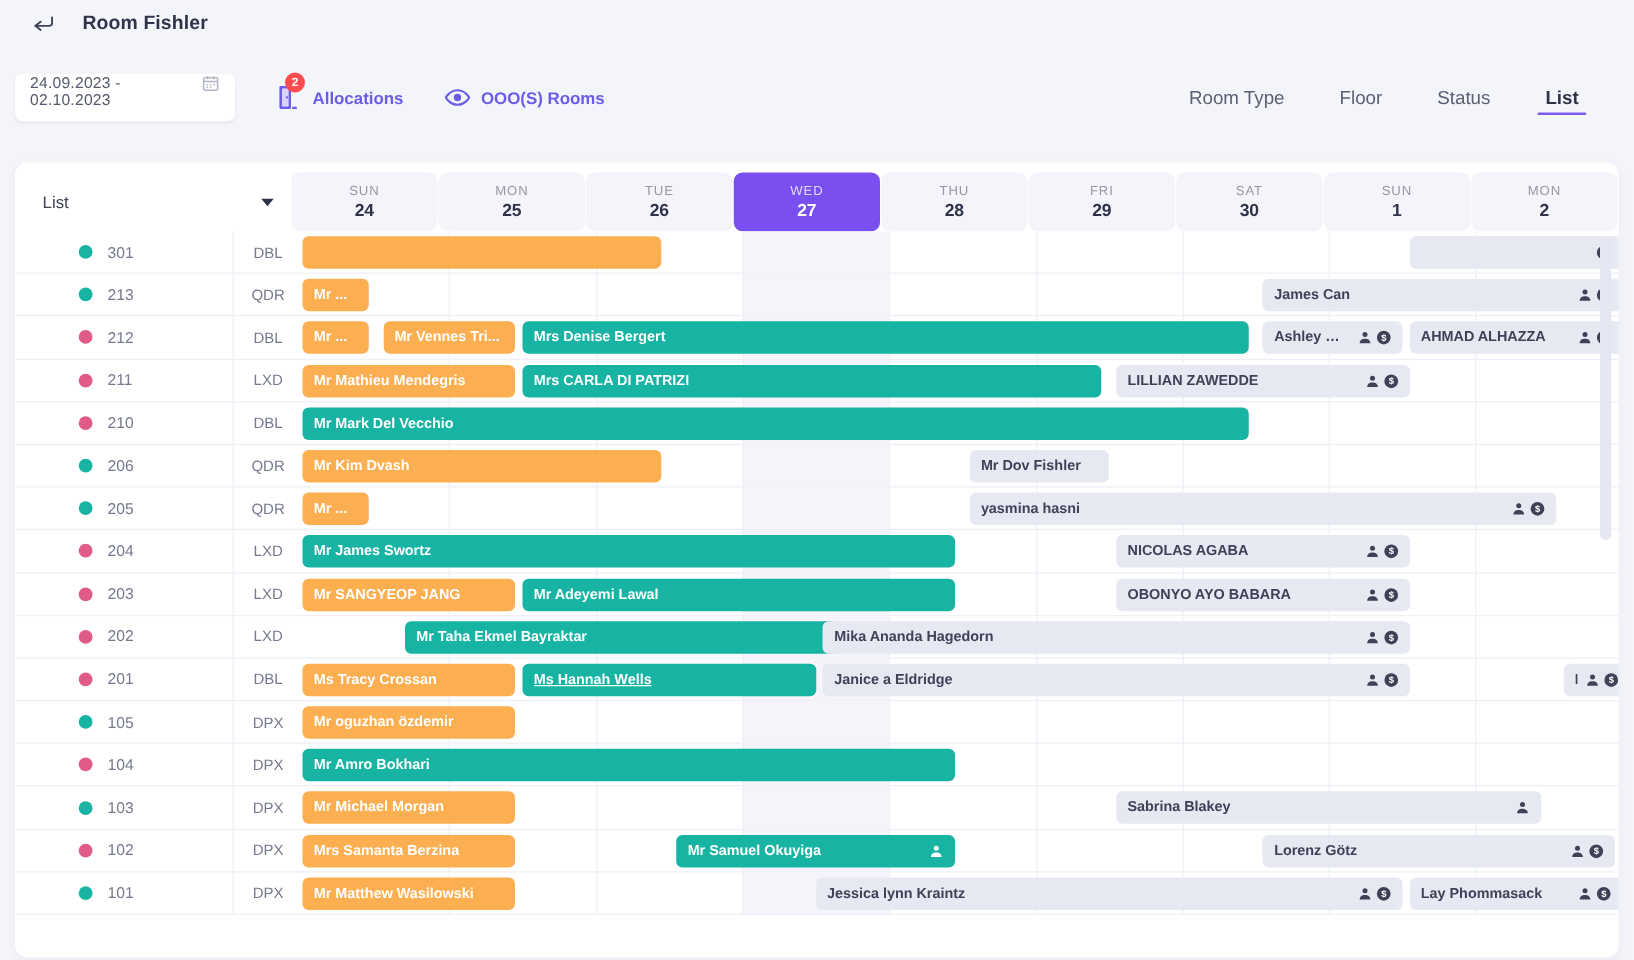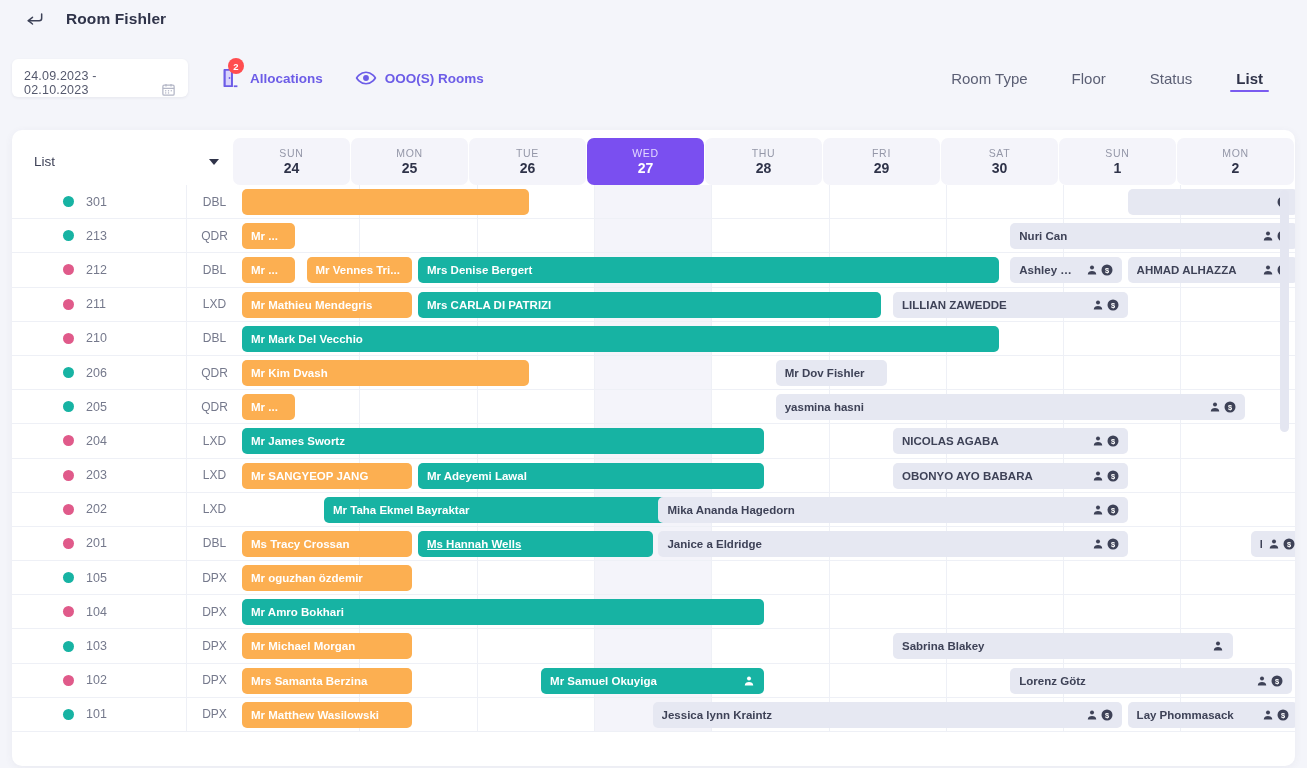--- a/index.html
+++ b/index.html
@@ -19,21 +19,21 @@
     color:#3d4257;font-size:20px;line-height:1;cursor:pointer;
   }
   .page-title{ font-size:15.5px; color:#2f3349; font-weight:600; letter-spacing:.1px;}
   
   .toolbar{
     height:80px;display:flex;align-items:center;padding:0 12px 0 12px;
     background:#f4f5fa; position:relative;
   }
   .daterange{
     width:176px;height:38px;background:#fff;border-radius:6px;
-    display:flex;align-items:flex-end;justify-content:space-between;
+    display:flex;align-items:flex-start;justify-content:space-between;
     padding:0 12px;box-shadow:0 1px 3px rgba(60,64,95,.08);
     font-size:12.5px;color:#55596d;cursor:pointer;
   }
   .daterange .rng{letter-spacing:.2px;}
   .cal-icon{width:15px;height:15px;color:#b3b6c6;}
   .tool-btn{
     display:flex;align-items:center;gap:8px;margin-left:32px;
     color:#6c5ce7;font-weight:700;font-size:13.5px;cursor:pointer;
     position:relative;
   }
@@ -270,21 +270,21 @@
           <div class="colline" style="left: 351.9px;"></div>
           <div class="colline" style="left: 469.2px;"></div>
           <div class="colline" style="left: 586.5px;"></div>
           <div class="colline" style="left: 703.8px;"></div>
           <div class="colline" style="left: 821.1px;"></div>
           <div class="colline" style="left: 938.4px;"></div>
           <div class="bar orange" style="left: 0px; width: 52.785px;">
             <span class="nm">Mr ...</span>
           </div>
           <div class="bar grey" style="left: 768.315px; width: 287.385px;">
-            <span class="nm">Nuri Can</span>
+            <span class="nm">James Can</span>
             <span class="ic">
               <span style="color:#3e4257;display:flex">
                 <svg class="pic" viewBox="0 0 24 24" fill="currentColor">
                   <circle cx="12" cy="7" r="4"></circle>
                   <path d="M3.5 21c0-4.7 3.8-7 8.5-7s8.5 2.3 8.5 7z"></path>
                 </svg>
               </span>
               <span style="display:flex">
                 <svg class="mic" viewBox="0 0 24 24">
                   <circle cx="12" cy="12" r="11" fill="#3e4257"></circle>

